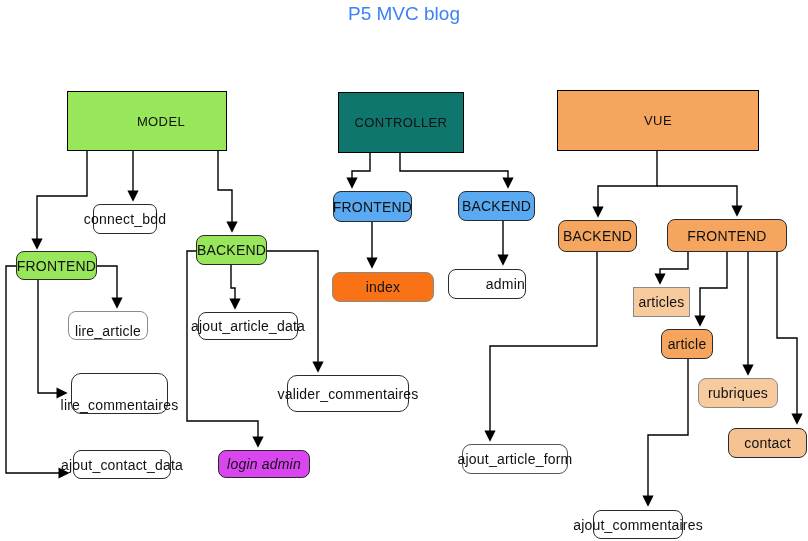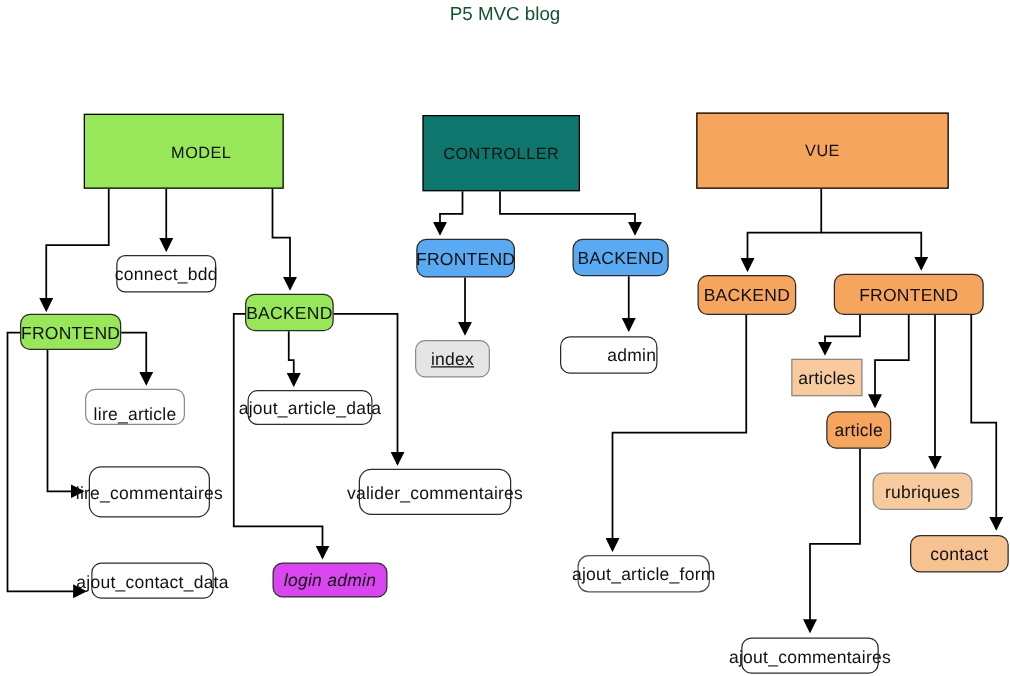--- a/index.html
+++ b/index.html
@@ -4,21 +4,21 @@
 <style>
   html,body{margin:0;padding:0;background:#ffffff;}
   #canvas{
     position:relative;width:808px;height:541px;background:#ffffff;
     font-family:"Liberation Sans", sans-serif;overflow:hidden;
   }
   #edge-layer{position:absolute;left:0;top:0;}
   #edge-layer path.conn{fill:none;stroke:#000000;stroke-width:1.4;}
   #title{
     position:absolute;top:3px;left:0;width:100%;text-align:center;
-    font-size:15px;color:#14532d;
+    font-size:19px;color:#3b82f6;
   }
   .node{
     position:absolute;box-sizing:border-box;display:flex;align-items:center;
     justify-content:center;color:#111111;text-align:center;white-space:nowrap;
     background:#ffffff;
   }
   .node.lg{font-size:13px;letter-spacing:.4px;}
   .node.sm{font-size:14px;letter-spacing:.2px;}
 </style>
 </head>
@@ -50,33 +50,33 @@
       <path class="conn" d="M688,252 L688,269 L660,269 L660,283" marker-end="url(#arrowhead)"></path>
       <path class="conn" d="M727,252 L727,288 L700,288 L700,325" marker-end="url(#arrowhead)"></path>
       <path class="conn" d="M748,252 L748,374" marker-end="url(#arrowhead)"></path>
       <path class="conn" d="M777,252 L777,338 L797,338 L797,423" marker-end="url(#arrowhead)"></path>
       <path class="conn" d="M688,359 L688,435 L648,435 L648,505" marker-end="url(#arrowhead)"></path>
     </svg>
   <div id="nodes">
       <div class="node lg" style="left: 67px; top: 91px; width: 160px; height: 60px; background: rgb(152, 230, 90); border: 1px solid rgb(0, 0, 0); border-radius: 0px; padding-left: 28px;">
         <span>MODEL</span>
       </div>
-      <div class="node sm" style="left: 93px; top: 204px; width: 80px; height: 30px; background: rgb(255, 255, 255); border: 1px solid rgb(43, 43, 43); border-radius: 7px;">
+      <div class="node sm" style="left: 93px; top: 204px; width: 64px; height: 30px; background: rgb(255, 255, 255); border: 1px solid rgb(43, 43, 43); border-radius: 7px;">
         <span>connect_bdd</span>
       </div>
       <div class="node sm" style="left: 16px; top: 251px; width: 81px; height: 29px; background: rgb(152, 230, 90); border: 1.5px solid rgb(43, 43, 43); border-radius: 8px;">
         <span>FRONTEND</span>
       </div>
       <div class="node sm" style="left: 196px; top: 235px; width: 71px; height: 30px; background: rgb(152, 230, 90); border: 1.5px solid rgb(43, 43, 43); border-radius: 8px;">
         <span>BACKEND</span>
       </div>
       <div class="node sm" style="left: 68px; top: 311px; width: 80px; height: 29px; background: rgb(255, 255, 255); border: 1.5px solid rgb(138, 138, 138); border-radius: 8px; align-items: flex-end;">
         <span>lire_article</span>
       </div>
-      <div class="node sm" style="left: 71px; top: 373px; width: 97px; height: 41px; background: rgb(255, 255, 255); border: 1px solid rgb(43, 43, 43); border-radius: 10px;">
+      <div class="node sm" style="left: 71px; top: 373px; width: 97px; height: 41px; background: rgb(255, 255, 255); border: 1px solid rgb(43, 43, 43); border-radius: 10px; align-items: flex-end;">
         <span>lire_commentaires</span>
       </div>
       <div class="node sm" style="left: 73px; top: 450px; width: 98px; height: 29px; background: rgb(255, 255, 255); border: 1px solid rgb(43, 43, 43); border-radius: 8px;">
         <span>ajout_contact_data</span>
       </div>
       <div class="node sm" style="left: 198px; top: 312px; width: 100px; height: 28px; background: rgb(255, 255, 255); border: 1px solid rgb(43, 43, 43); border-radius: 8px;">
         <span>ajout_article_data</span>
       </div>
       <div class="node sm" style="left: 287px; top: 375px; width: 122px; height: 37px; background: rgb(255, 255, 255); border: 1px solid rgb(43, 43, 43); border-radius: 10px;">
         <span>valider_commentaires</span>
@@ -86,21 +86,21 @@
       </div>
       <div class="node lg" style="left: 338px; top: 92px; width: 126px; height: 61px; background: #0f766e; border: 1px solid rgb(0, 0, 0); border-radius: 0px;">
         <span>CONTROLLER</span>
       </div>
       <div class="node sm" style="left: 333px; top: 191px; width: 79px; height: 31px; background: rgb(89, 170, 242); border: 1.5px solid rgb(43, 43, 43); border-radius: 8px;">
         <span>FRONTEND</span>
       </div>
       <div class="node sm" style="left: 458px; top: 191px; width: 77px; height: 30px; background: rgb(89, 170, 242); border: 1px solid rgb(43, 43, 43); border-radius: 8px;">
         <span>BACKEND</span>
       </div>
-      <div class="node sm" style="left: 332px; top: 272px; width: 60px; height: 30px; background: #e5e5e5; border: 1.5px solid rgb(138, 138, 138); border-radius: 8px; text-decoration: underline;">
+      <div class="node sm" style="left: 332px; top: 272px; width: 102px; height: 30px; background: #f97316; border: 1.5px solid rgb(138, 138, 138); border-radius: 8px;">
         <span>index</span>
       </div>
       <div class="node sm" style="left: 448px; top: 269px; width: 78px; height: 30px; background: rgb(255, 255, 255); border: 1px solid rgb(43, 43, 43); border-radius: 8px; justify-content: flex-end;">
         <span>admin</span>
       </div>
       <div class="node lg" style="left: 557px; top: 90px; width: 202px; height: 61px; background: rgb(245, 165, 94); border: 1px solid rgb(0, 0, 0); border-radius: 0px; align-items: center;">
         <span>VUE</span>
       </div>
       <div class="node sm" style="left: 558px; top: 220px; width: 79px; height: 32px; background: rgb(245, 165, 94); border: 1.5px solid rgb(43, 43, 43); border-radius: 8px;">
         <span>BACKEND</span>
@@ -116,18 +116,18 @@
       </div>
       <div class="node sm" style="left: 698px; top: 378px; width: 80px; height: 30px; background: rgb(248, 203, 159); border: 1.5px solid rgb(138, 138, 138); border-radius: 8px; align-items: center;">
         <span>rubriques</span>
       </div>
       <div class="node sm" style="left: 728px; top: 428px; width: 79px; height: 30px; background: rgb(247, 194, 145); border: 1px solid rgb(43, 43, 43); border-radius: 8px;">
         <span>contact</span>
       </div>
       <div class="node sm" style="left: 462px; top: 444px; width: 106px; height: 30px; background: rgb(255, 255, 255); border: 1.5px solid rgb(85, 85, 85); border-radius: 9px;">
         <span>ajout_article_form</span>
       </div>
-      <div class="node sm" style="left: 593px; top: 510px; width: 110px; height: 29px; background: rgb(255, 255, 255); border: 1px solid rgb(43, 43, 43); border-radius: 8px;">
+      <div class="node sm" style="left: 593px; top: 510px; width: 90px; height: 29px; background: rgb(255, 255, 255); border: 1px solid rgb(43, 43, 43); border-radius: 8px;">
         <span>ajout_commentaires</span>
       </div>
     </div>
   <div id="title">P5 MVC blog</div>
 </div>
 
 </body></html>

